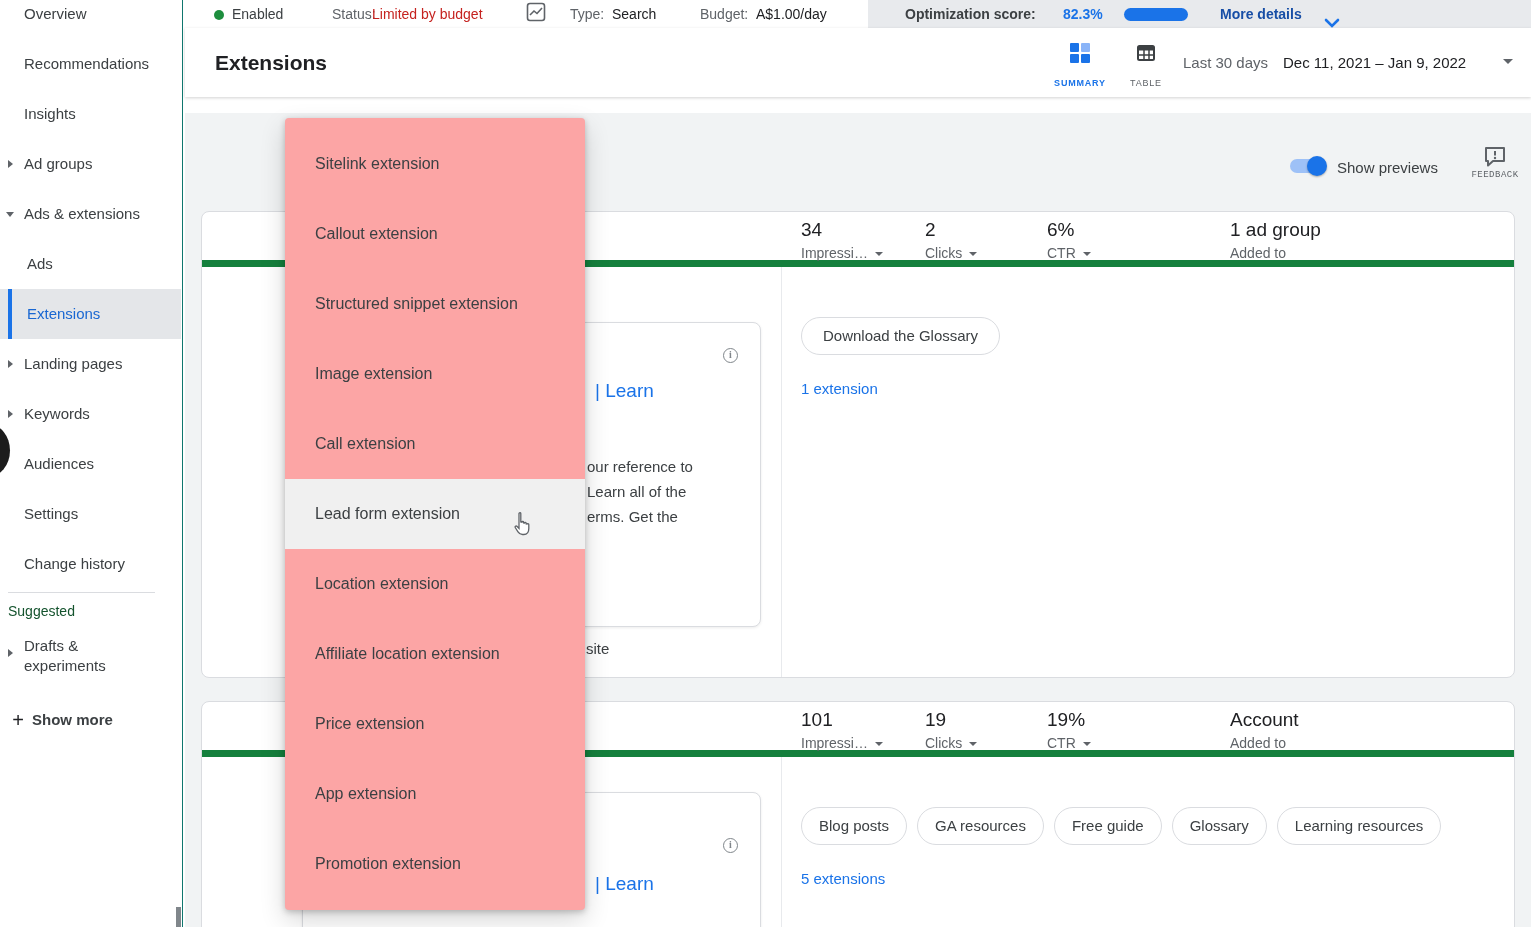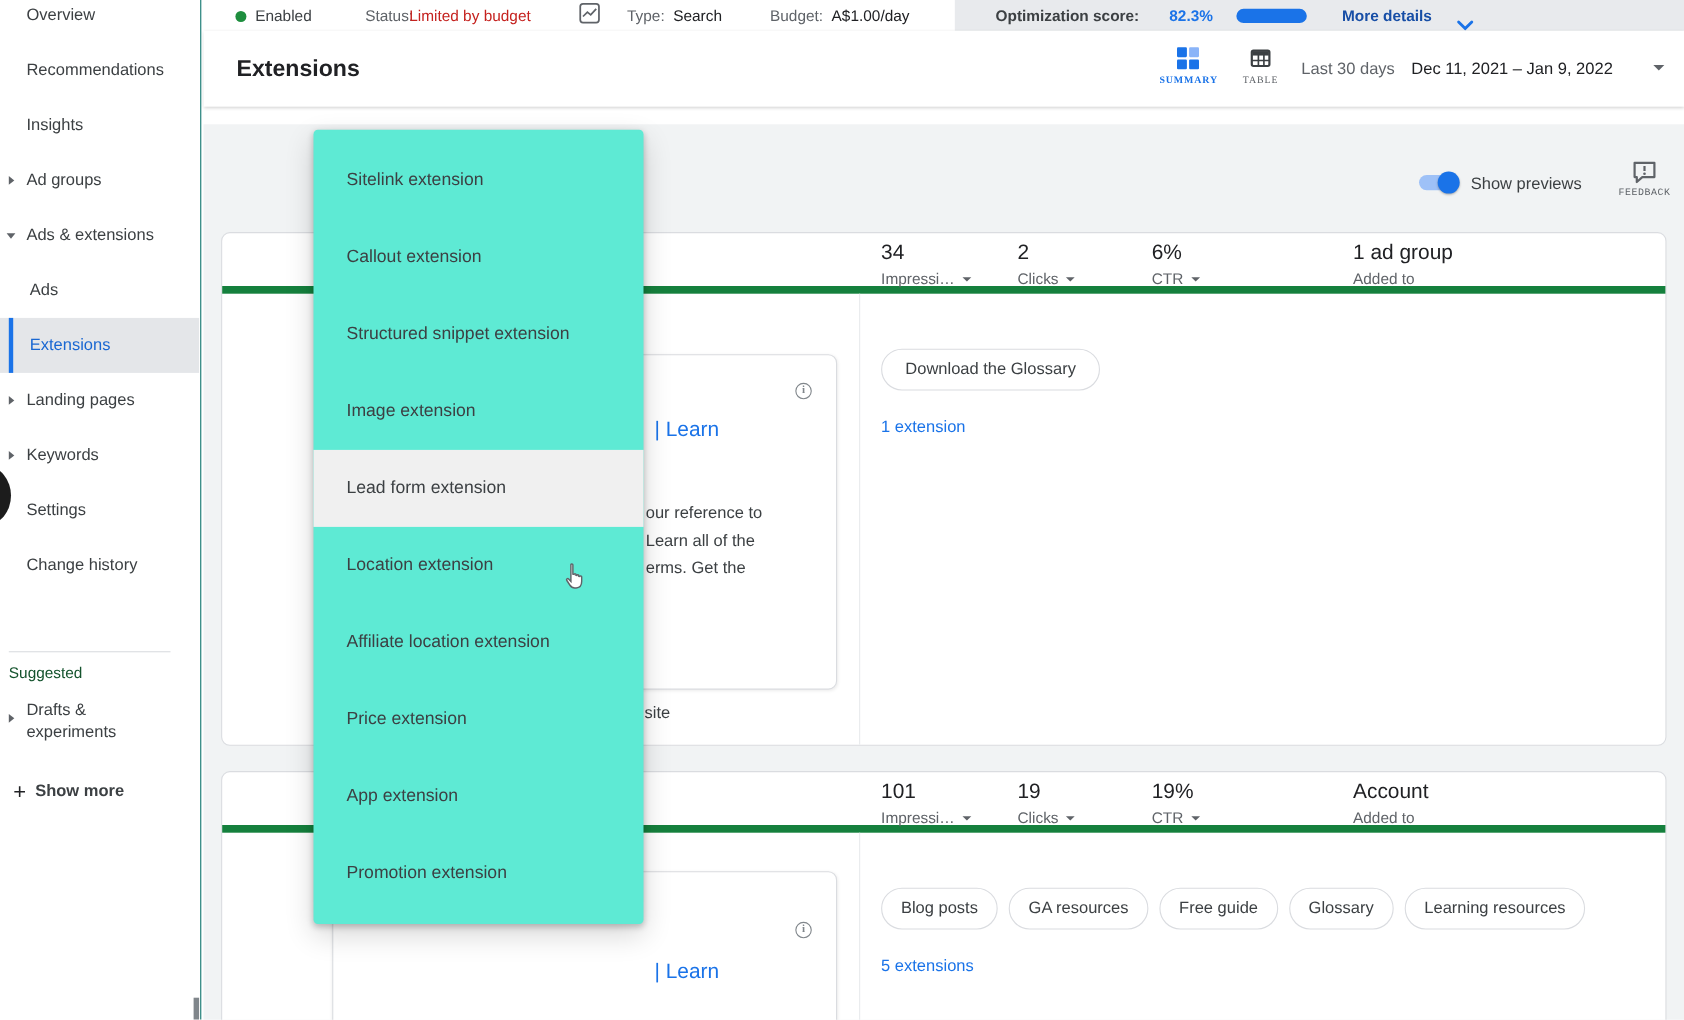--- a/index.html
+++ b/index.html
@@ -52,21 +52,21 @@
   .opt-value { left:878px; color:#1a73e8; font-weight:bold; }
   .opt-bar { left:939px; top:8px; width:64px; height:13px; background:#1a73e8; border-radius:7px; }
   .more-details { left:1035px; color:#174ea6; font-weight:bold; cursor:pointer; }
   .md-chev { left:1139px; top:9px; line-height:0; }
 
   
   .header { position:absolute; top:28px; left:185px; right:0; height:69px; background:#fff;
             box-shadow:0 1px 3px rgba(0,0,0,0.18); z-index:3; }
   .page-title { position:absolute; left:30px; top:23px; font-size:21px; font-weight:bold; color:#202124; }
   .viewbtn { position:absolute; top:15px; width:52px; text-align:center; cursor:pointer; }
-  .viewbtn .vlabel { margin-top:4px; font-size:9px; letter-spacing:0.8px;font-family:Liberation Serif, serif; }
+  .viewbtn .vlabel { margin-top:15px; font-size:9px; letter-spacing:0.8px; }
   .view-summary { left:869px; } .view-summary .vlabel { color:#1a73e8; font-weight:bold; }
   .view-table { left:935px; } .view-table .vlabel { color:#5f6368; }
   .sum-icon { width:20px; height:20px; margin:0 auto; display:grid;
               grid-template-columns:1fr 1fr; grid-template-rows:1fr 1fr; gap:2px; }
   .sum-icon span { border-radius:1px; background:#1a73e8; }
   .sum-icon span.lt { background:#8ab4f8; }
   .tbl-icon { width:20px; height:20px; margin:0 auto; line-height:0; }
   .date-label { position:absolute; left:998px; top:26px; font-size:15px; color:#5f6368; }
   .date-value { position:absolute; left:1098px; top:26px; font-size:15px; color:#202124; cursor:pointer; }
   .date-caret { position:absolute; left:1318px; top:31px; width:0; height:0;
@@ -113,21 +113,21 @@
 
   .pill-btn { position:absolute; left:599px; top:105px; height:38px; line-height:36px; padding:0 21px;
               border:1px solid #dadce0; border-radius:20px; background:#fff; font-size:15px;
               color:#3c4043; cursor:pointer; white-space:nowrap; }
   .ext-link { position:absolute; left:599px; top:168px; font-size:15px; color:#1a73e8; cursor:pointer; }
   .chips { position:absolute; left:599px; top:105px; display:flex; gap:10px; }
   .chip { height:38px; line-height:36px; padding:0 17px; border:1px solid #dadce0; border-radius:20px;
           background:#fff; font-size:15px; color:#3c4043; cursor:pointer; white-space:nowrap; }
 
   
-  .menu { position:absolute; left:285px; top:118px; width:300px; padding:11px 0; background:#5eead4;
+  .menu { position:absolute; left:285px; top:118px; width:300px; padding:11px 0; background:#fca5a5;
           border-radius:4px; z-index:10;
           box-shadow:0 2px 6px rgba(0,0,0,0.22), 0 10px 26px rgba(0,0,0,0.16); }
   .menu-item { height:70px; line-height:70px; padding-left:30px; font-size:16px;
                color:#3c4043; cursor:pointer; white-space:nowrap; }
   .menu-item.hl { background:#f0f0f0; }
   .cursor { position:absolute; left:512px; top:511px; z-index:20; line-height:0; pointer-events:none; }
 </style>
 </head>
 <body>
 
@@ -137,20 +137,21 @@
     <div class="nav">
       <div class="nav-item"><span>Overview</span></div>
       <div class="nav-item"><span>Recommendations</span></div>
       <div class="nav-item"><span>Insights</span></div>
       <div class="nav-item"><span class="tri-r"></span><span>Ad groups</span></div>
       <div class="nav-item"><span class="tri-d"></span><span>Ads &amp; extensions</span></div>
       <div class="nav-item child"><span>Ads</span></div>
       <div class="nav-item child sel"><span>Extensions</span></div>
       <div class="nav-item"><span class="tri-r"></span><span>Landing pages</span></div>
       <div class="nav-item"><span class="tri-r"></span><span>Keywords</span></div>
+      <div class="nav-item"><span>Audiences</span></div>
       <div class="nav-item"><span>Settings</span></div>
       <div class="nav-item"><span>Change history</span></div>
     </div>
     <div class="side-div"></div>
     <div class="suggested">Suggested</div>
     <div class="drafts"><span class="tri-r"></span><span>Drafts &amp; experiments</span></div>
     <div class="showmore"><span class="plus-icon"></span><span>Show more</span></div>
     <div class="blob"></div>
     <div class="side-scroll"></div>
   </div>
@@ -292,20 +293,21 @@
       </div>
       <div class="ext-link">5 extensions</div>
     </div>
   </div>
 
   <div class="menu">
     <div class="menu-item">Sitelink extension</div>
     <div class="menu-item">Callout extension</div>
     <div class="menu-item">Structured snippet extension</div>
     <div class="menu-item">Image extension</div>
+    <div class="menu-item">Call extension</div>
     <div class="menu-item hl">Lead form extension</div>
     <div class="menu-item">Location extension</div>
     <div class="menu-item">Affiliate location extension</div>
     <div class="menu-item">Price extension</div>
     <div class="menu-item">App extension</div>
     <div class="menu-item">Promotion extension</div>
   </div>
 
   <div class="cursor">
     <svg width="22" height="26" viewBox="0 0 22 26">

